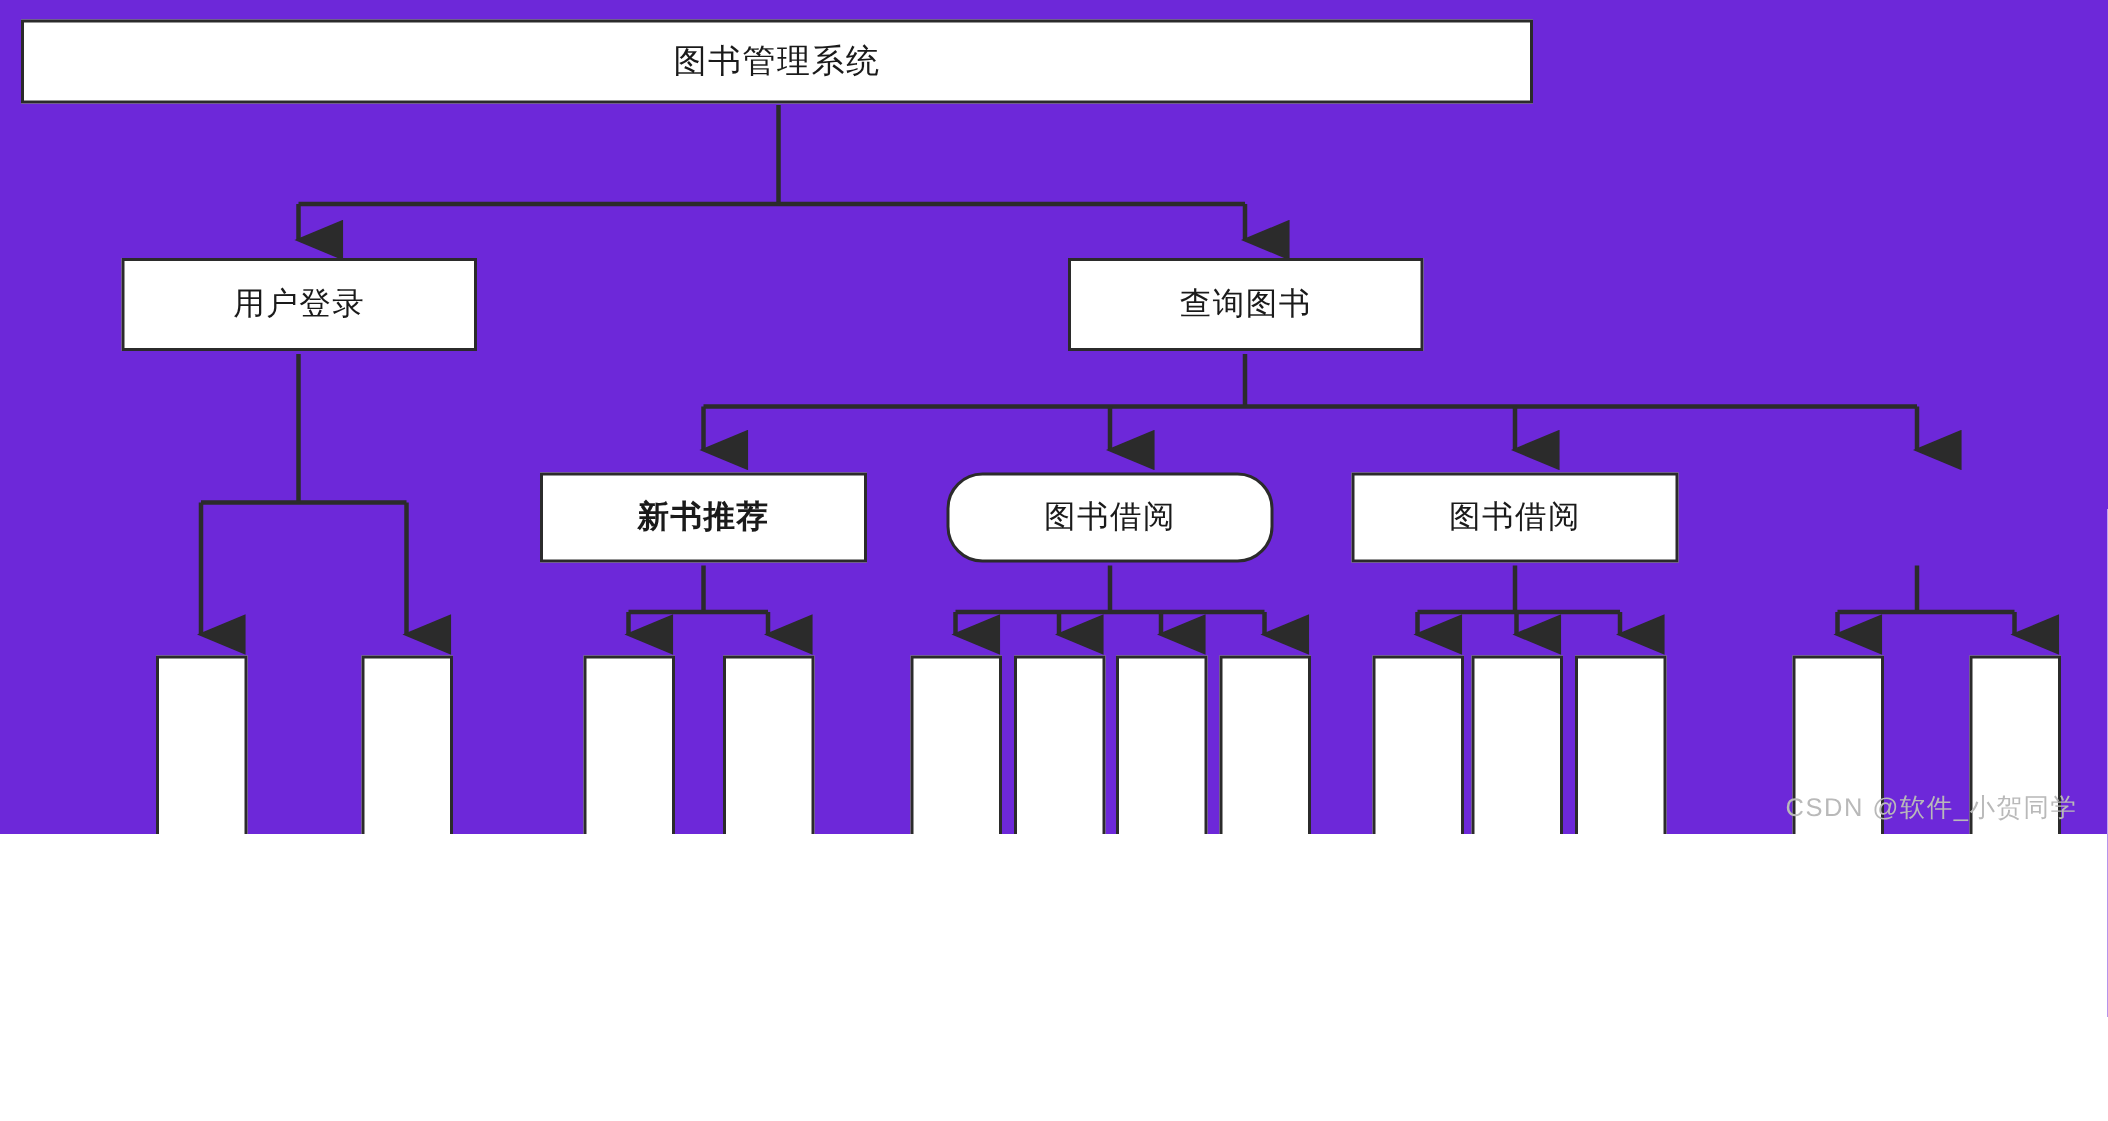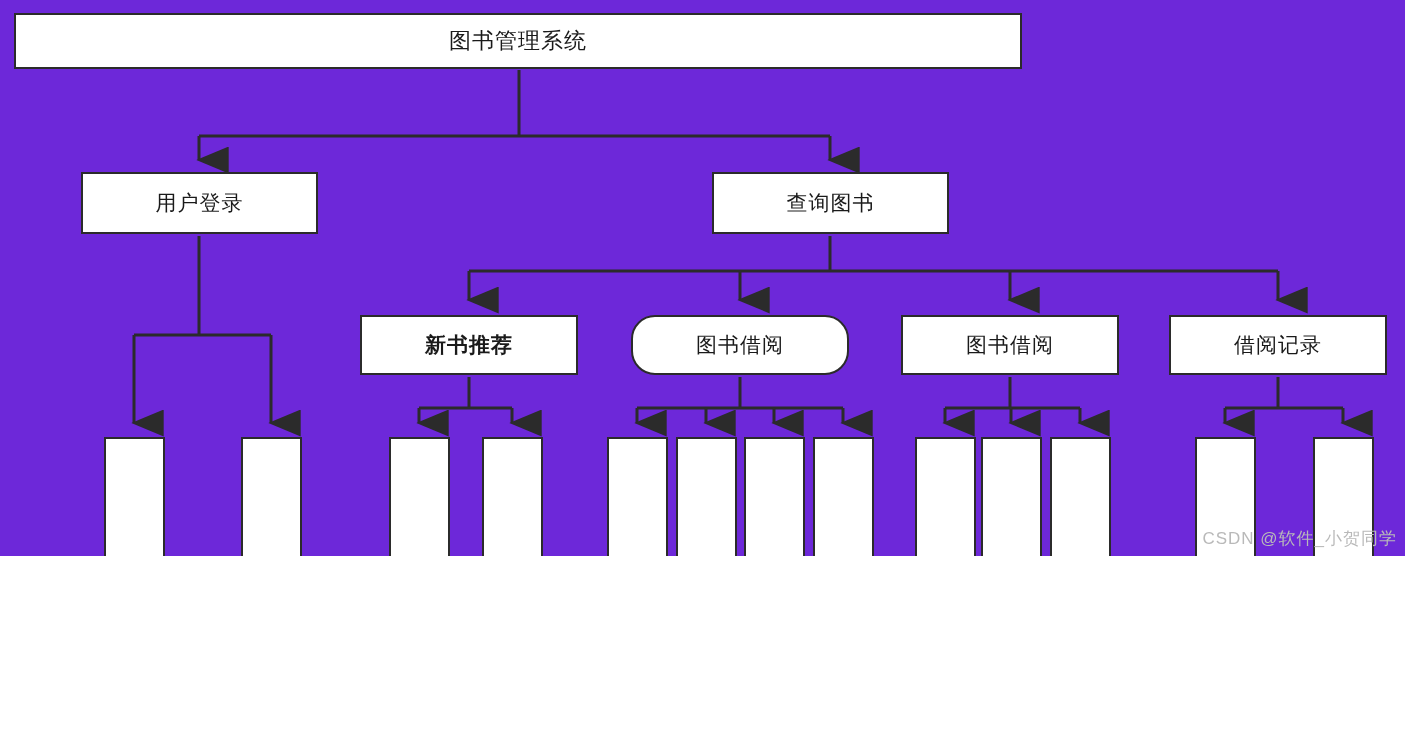--- a/index.html
+++ b/index.html
@@ -55,21 +55,21 @@
     line-height: 1.05;
   }
   .node.vert .vlabel {
     writing-mode: vertical-rl;
     text-orientation: upright;
     display: block;
     white-space: nowrap;
   }
   .watermark {
     position: absolute;
-    right: 8px;
+    right: 20px;
     bottom: 6px;
     font-size: 17px;
     color: #b9b9b9;
     letter-spacing: 1px;
     white-space: nowrap;
   }
 </style>
 </head>
 <body>
 
@@ -126,21 +126,20 @@
   </svg>
 
   <div class="node horiz root" style="left:14px; top:13px; width:1008px; height:56px;">图书管理系统</div>
 
   <div class="node horiz" style="left:81px; top:172px; width:237px; height:62px;">用户登录</div>
   <div class="node horiz" style="left:712px; top:172px; width:237px; height:62px;">查询图书</div>
 
   <div class="node horiz" style="left:360px; top:315px; width:218px; height:60px;font-weight:bold;">新书推荐</div>
   <div class="node horiz" style="left:631px; top:315px; width:218px; height:60px;border-radius:24px;">图书借阅</div>
   <div class="node horiz" style="left:901px; top:315px; width:218px; height:60px;">图书借阅</div>
-  <div class="node horiz" style="left:1169px; top:315px; width:218px; height:60px;">借阅记录</div>
 
   <div class="node vert" style="left:104px; top:437px; width:61px; height:298px;">
     <span class="vlabel">用户登录</span>
   </div>
   <div class="node vert" style="left:241px; top:437px; width:61px; height:298px;">
     <span class="vlabel">注销登录</span>
   </div>
 
   <div class="node vert" style="left:389px; top:437px; width:61px; height:298px;">
     <span class="vlabel">查询图书</span>

